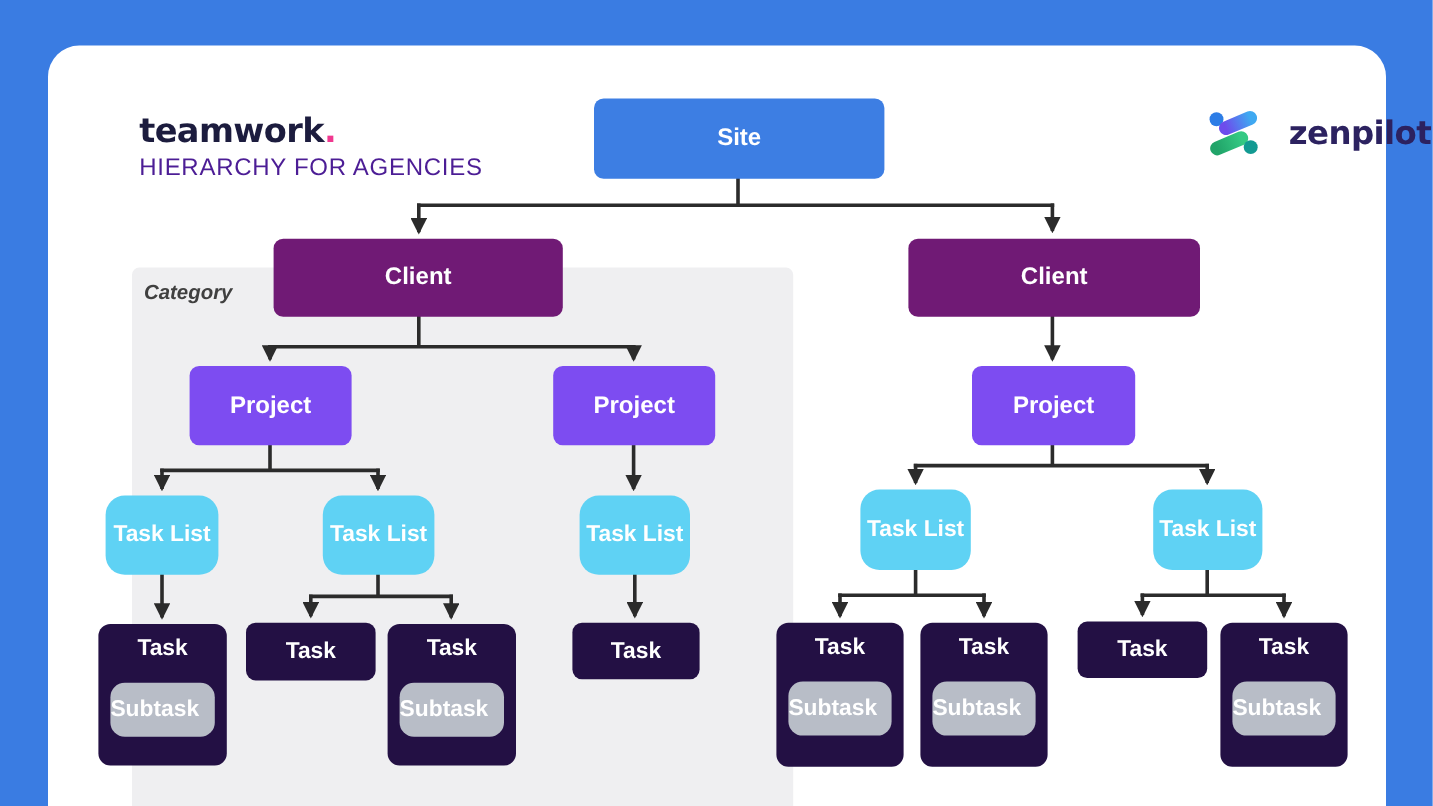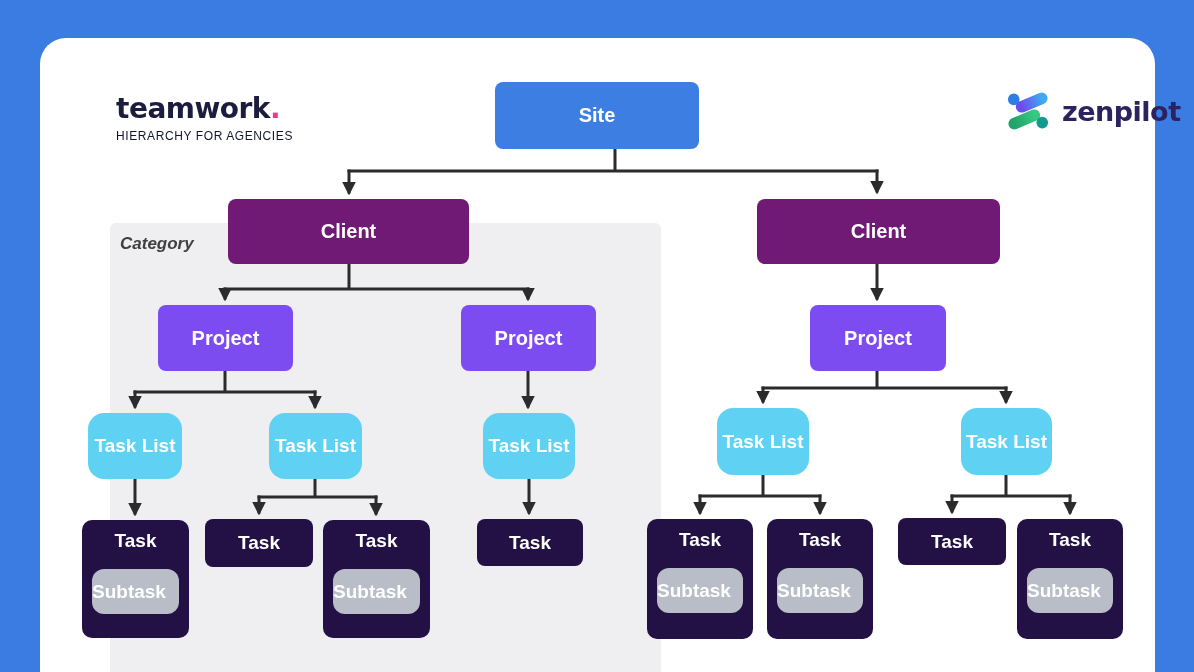--- a/index.html
+++ b/index.html
@@ -13,22 +13,22 @@
     position:absolute;left:40px;top:38px;width:1115px;height:634px;
     background:#ffffff;border-radius:26px 26px 0 0;
   }
   
   .brand{position:absolute;left:76px;top:56px;}
   .brand-word{
     font-family:"DejaVu Sans",sans-serif;font-weight:800;font-size:28px;
     color:#1c1c3e;letter-spacing:-0.5px;line-height:30px;
   }
   .brand-dot{color:#f0388f;}
-  .brand-sub{margin-top:5px;font-size:12px;letter-spacing:0.6px;color:#0f172a;}
-  .zp{position:absolute;left:966px;top:54px;display:flex;align-items:center;gap:12px;}
+  .brand-sub{margin-top:5px;font-size:20px;letter-spacing:0.6px;color:#4c1d95;}
+  .zp{position:absolute;left:966px;top:54px;display:flex;align-items:center;gap:24px;}
   .zp-icon{display:block;}
   .zp-word{
     font-family:"DejaVu Sans",sans-serif;font-weight:700;font-size:27px;
     color:#2c2260;letter-spacing:-0.5px;
   }
   
   .panel{
     position:absolute;left:70px;top:185px;width:551px;height:472px;
     background:#efeff1;border-radius:6px;
   }
@@ -131,21 +131,21 @@
       <path d="M763,475 V496 M700,496 H820"></path>
       <path d="M700,496 V512" marker-end="url(#arrow)"></path>
       <path d="M820,496 V512" marker-end="url(#arrow)"></path>
 
       <path d="M1006,475 V496 M952,496 H1070"></path>
       <path d="M952,496 V511" marker-end="url(#arrow)"></path>
       <path d="M1070,496 V512" marker-end="url(#arrow)"></path>
     </g>
   </svg>
 
-  <div class="node site" style="left:495px;top:82px;width:204px;height:67px;">
+  <div class="node site" style="left:495px;top:82px;width:242px;height:67px;">
     <span>Site</span>
   </div>
 
   <div class="node client" style="left:228px;top:199px;width:241px;height:65px;">
     <span>Client</span>
   </div>
   <div class="node client" style="left:757px;top:199px;width:243px;height:65px;">
     <span>Client</span>
   </div>
 

